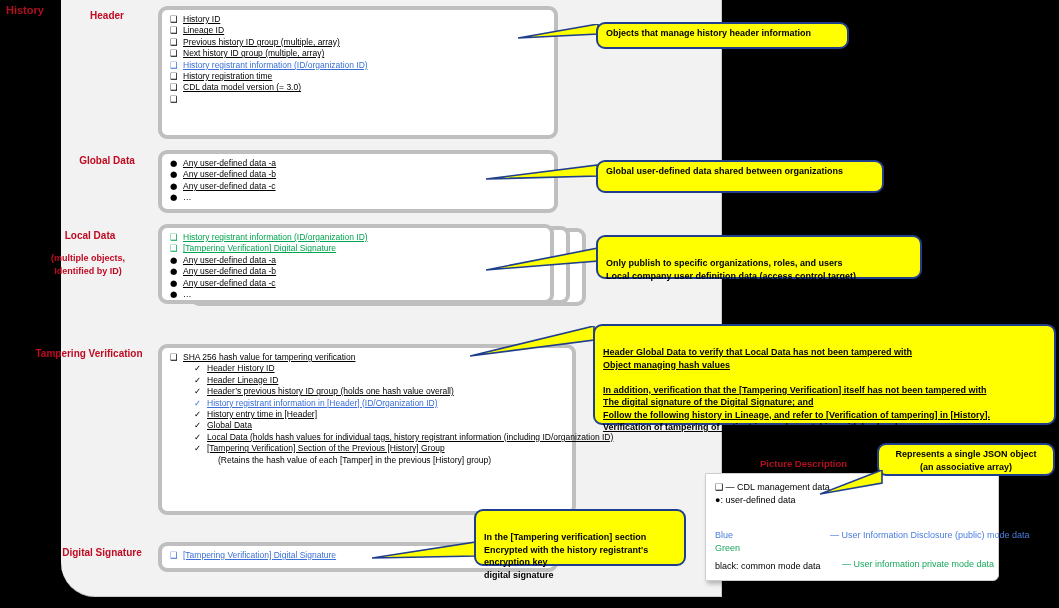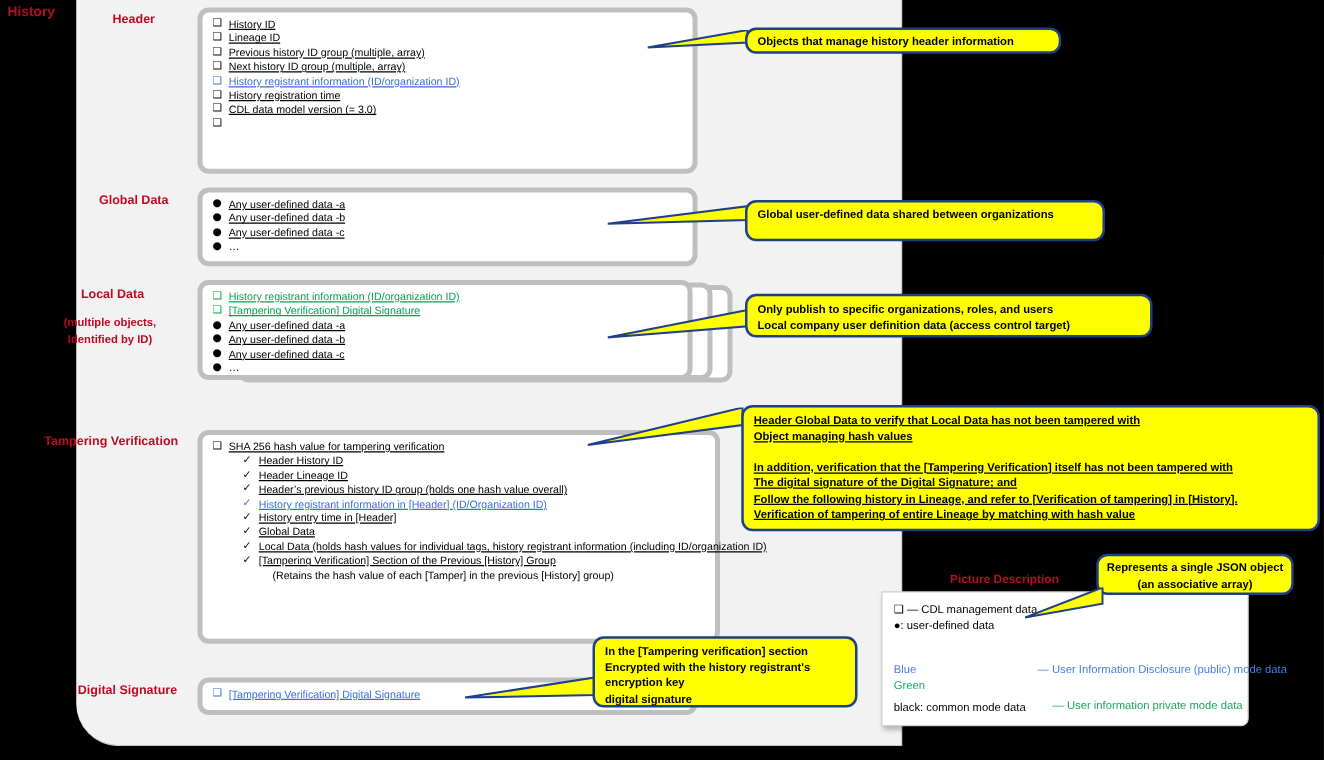--- a/index.html
+++ b/index.html
@@ -53,27 +53,27 @@
   .blue .mark,.blue .txt{color:#3a6fd8;}
   .green{color:#00a550;}
   .green .mark,.green .txt{color:#00a550;}
   .indent{padding-left:24px;}
   .subnote{padding-left:48px;font-size:8.5px;line-height:11.4px;}
 
   
   .callout{position:absolute;background:#ffff00;border:2px solid #1f3e8c;
            border-radius:9px;box-sizing:border-box;
            font-size:9px;font-weight:bold;color:#000;line-height:12.5px;
-           padding:4px 8px;white-space:pre-line;z-index:6;}
+           padding:20px 8px;white-space:pre-line;z-index:6;}
   #co-header{left:596px;top:22px;width:253px;height:21px;padding-top:3px;}
   #co-global{left:596px;top:160px;width:288px;height:33px;padding-top:3px;}
   #co-local{left:596px;top:235px;width:326px;height:35px;}
   #co-tamper{left:593px;top:324px;width:463px;height:101px;text-decoration:underline;}
   #co-sig{left:474px;top:509px;width:212px;height:57px;}
-  #co-json{left:877px;top:443px;width:158px;height:33px;text-align:center;
+  #co-json{left:877px;top:443px;width:178px;height:33px;text-align:center;
            padding:3px 6px;}
 
   
   .leader{position:absolute;z-index:5;}
 
   
   #legend-title{position:absolute;left:760px;top:458px;color:#b01020;
                 font-size:9.5px;font-weight:bold;z-index:7;}
   #legend-box{position:absolute;left:705px;top:473px;width:292px;height:106px;
               background:#fff;border:1px solid #cfcfcf;

